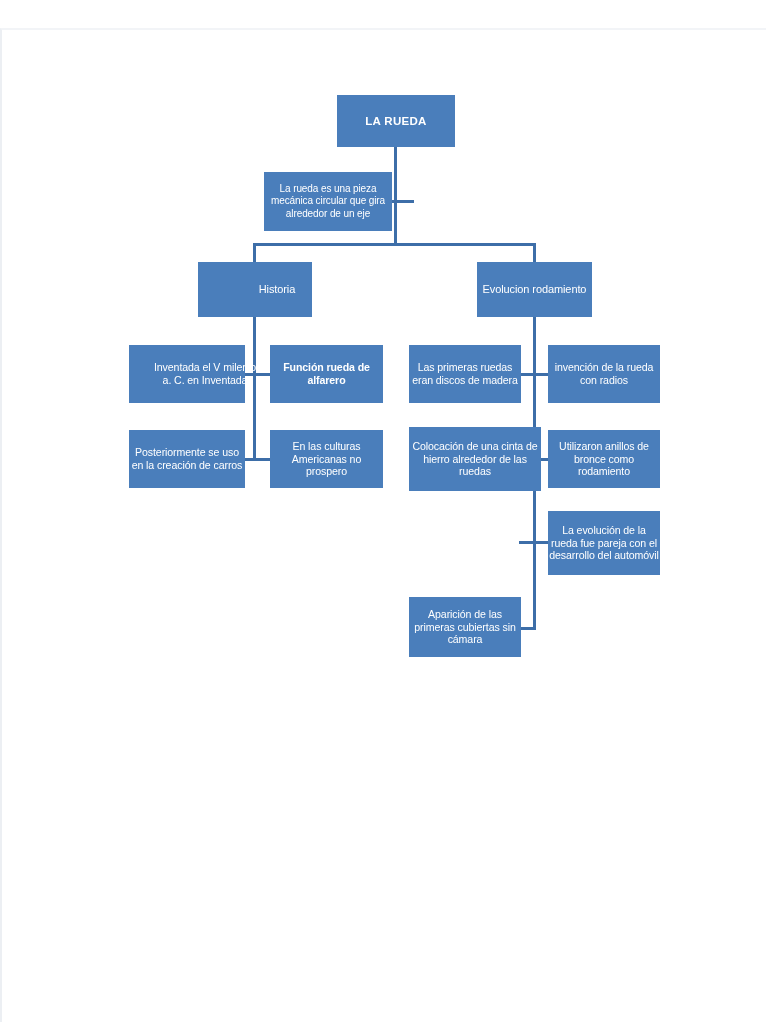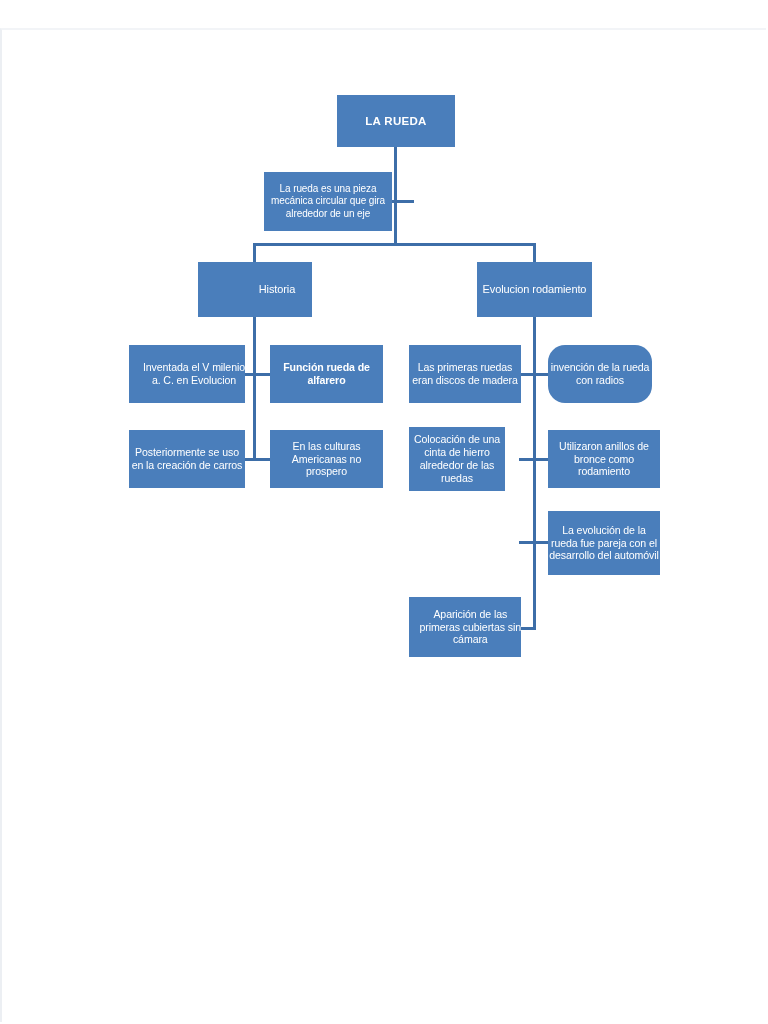--- a/index.html
+++ b/index.html
@@ -36,21 +36,21 @@
     width: 768px;
     height: 1024px;
   }
   .node {
     position: absolute;
     background: #4a7ebb;
     color: #ffffff;
     box-sizing: border-box;
     display: flex;
     align-items: center;
-    justify-content: flex-end;
+    justify-content: center;
     text-align: center;
     line-height: 1.22;
     letter-spacing: -0.1px;
     z-index: 3;
   }
   .node span {
     display: block;
     width: 100%;
   }
   
@@ -74,22 +74,22 @@
   #n-def        { left: 264px; top: 172px; width: 128px; height: 59px;  font-size: 10px; }
   #n-historia   { left: 198px; top: 262px; width: 114px; height: 55px;  font-size: 11px; padding-left: 44px; }
   #n-evolucion  { left: 477px; top: 262px; width: 115px; height: 55px;  font-size: 11px; }
 
   #n-h1 { left: 129px; top: 345px; width: 116px; height: 58px; font-size: 10.6px; padding-left: 36px; }
   #n-h2 { left: 270px; top: 345px; width: 113px; height: 58px; font-size: 10.6px; font-weight: bold; }
   #n-h3 { left: 129px; top: 430px; width: 116px; height: 58px; font-size: 10.6px; }
   #n-h4 { left: 270px; top: 430px; width: 113px; height: 58px; font-size: 10.6px; }
 
   #n-e1 { left: 409px; top: 345px; width: 112px; height: 58px; font-size: 10.6px; }
-  #n-e2 { left: 548px; top: 345px; width: 104px; height: 58px; font-size: 10.6px; border-radius: 17px; }
-  #n-e3 { left: 409px; top: 427px; width: 96px; height: 64px; font-size: 10.6px; }
+  #n-e2 { left: 548px; top: 345px; width: 112px; height: 58px; font-size: 10.6px; }
+  #n-e3 { left: 409px; top: 427px; width: 132px; height: 64px; font-size: 10.6px; }
   #n-e4 { left: 548px; top: 430px; width: 112px; height: 58px; font-size: 10.6px; }
   #n-e5 { left: 409px; top: 513px; width: 112px; height: 58px; font-size: 10.6px; }
   #n-e6 { left: 548px; top: 511px; width: 112px; height: 64px; font-size: 10.6px; }
   #n-e7 { left: 409px; top: 597px; width: 112px; height: 60px; font-size: 10.6px; }
 
   
   
   #c-root-v     { left: 394px; top: 147px; height: 99px; }
   
   #c-def-stub   { left: 392px; top: 200px; width: 22px; }
@@ -156,21 +156,21 @@
       <span>Historia</span>
     </div>
 
     <div class="node" id="n-evolucion">
       <span>Evolucion rodamiento</span>
     </div>
 
     <div class="node overflow" id="n-h1">
       <span>
           <div style="white-space: nowrap;">Inventada el V milenio</div>
-          <div style="white-space: nowrap;">a. C. en Evolucion</div>
+          <div style="white-space: nowrap;">a. C. en Inventada</div>
         </span>
     </div>
     <div class="node" id="n-h2">
       <span>Función rueda de alfarero</span>
     </div>
     <div class="node" id="n-h3">
       <span>Posteriormente  se uso en la creación de carros</span>
     </div>
     <div class="node" id="n-h4">
       <span>En las culturas Americanas no prospero</span>

